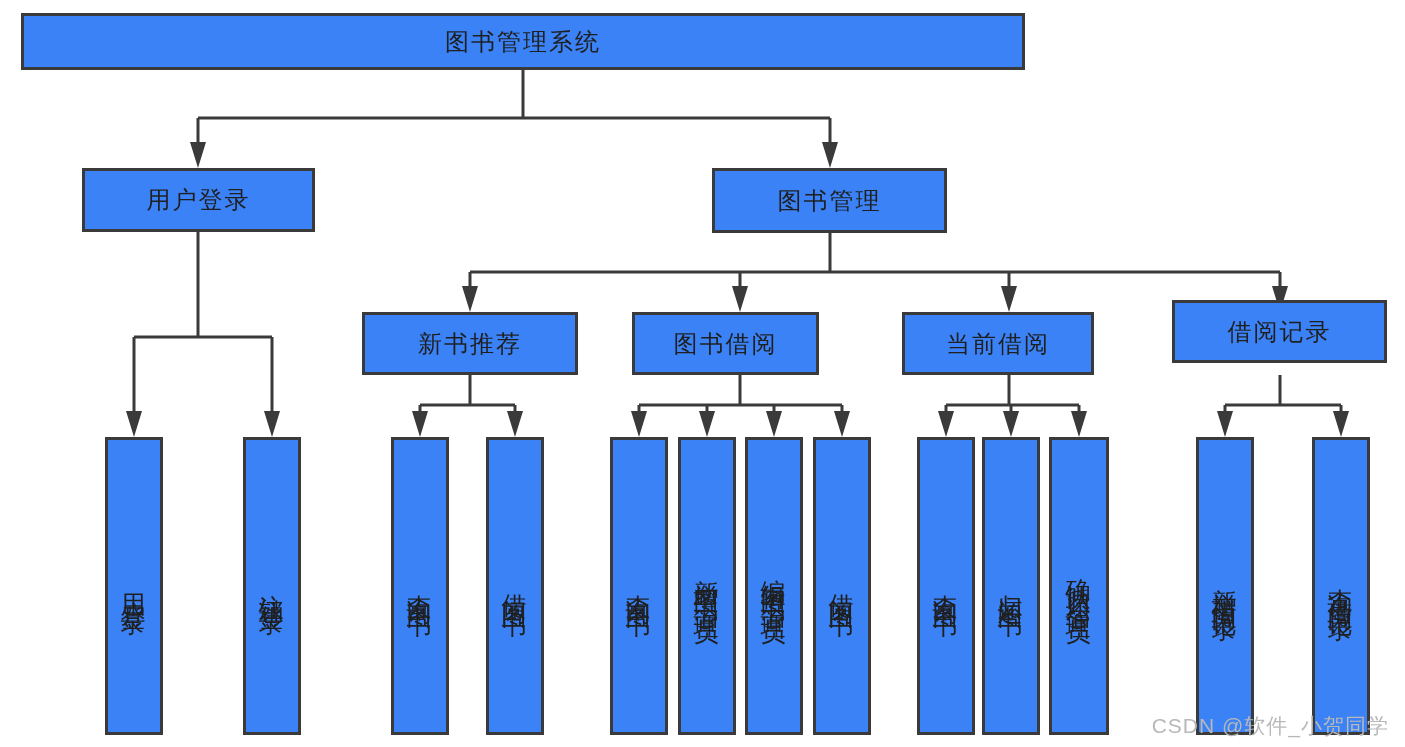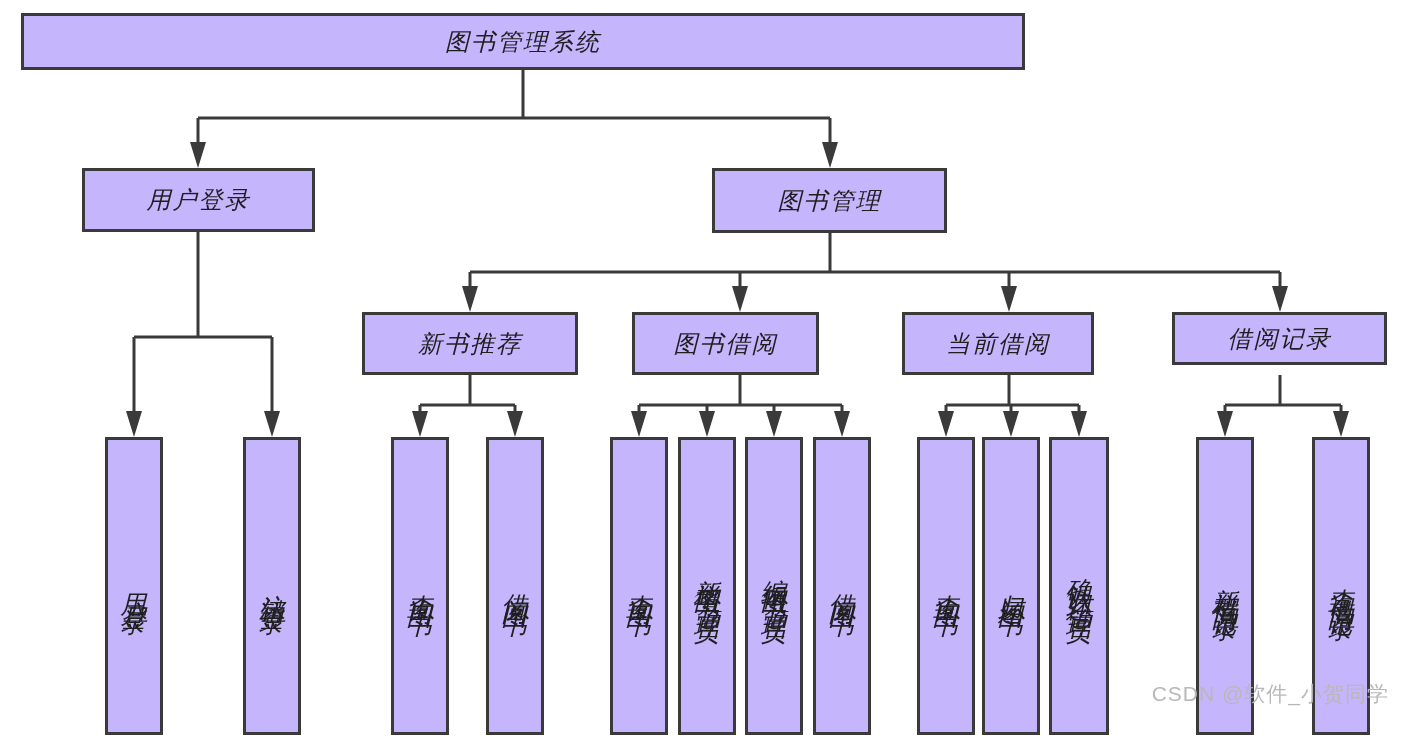--- a/index.html
+++ b/index.html
@@ -16,33 +16,33 @@
     background:var(--background);
     overflow:hidden;
   }
   .connectors{
     position:absolute;left:0;top:0;width:1405px;height:747px;
     pointer-events:none;z-index:0;
   }
   .node{
     position:absolute;box-sizing:border-box;
     border:3px solid var(--line);
-    background:#c4b5fd;
+    background:#3b82f6;
     display:flex;align-items:center;justify-content:center;
     font-size:24px;letter-spacing:2px;color:var(--text);
-    z-index:1;white-space:nowrap;font-style:italic;
+    z-index:1;white-space:nowrap;
   }
   .leaf{
     writing-mode:vertical-lr;
     text-orientation:mixed;
     font-size:25px;letter-spacing:6px;
     white-space:normal;
   }
   .watermark{
-    position:absolute;right:16px;top:680px;
+    position:absolute;right:16px;top:712px;
     font-size:21px;letter-spacing:1px;
     color:var(--watermark);z-index:2;
   }
 </style>
 </head>
 <body>
 
 <div class="canvas">
 
   <svg class="connectors" viewBox="0 0 1405 747" xmlns="http://www.w3.org/2000/svg">
@@ -69,21 +69,21 @@
   </svg>
 
   <div class="node" style="left:21px;top:13px;width:1004px;height:57px">图书管理系统</div>
 
   <div class="node" style="left:82px;top:168px;width:233px;height:64px">用户登录</div>
   <div class="node" style="left:712px;top:168px;width:235px;height:65px">图书管理</div>
 
   <div class="node" style="left:362px;top:312px;width:216px;height:63px">新书推荐</div>
   <div class="node" style="left:632px;top:312px;width:187px;height:63px">图书借阅</div>
   <div class="node" style="left:902px;top:312px;width:192px;height:63px">当前借阅</div>
-  <div class="node" style="left:1172px;top:312px;width:215px;height:53px">借阅记录</div>
+  <div class="node" style="left:1172px;top:300px;width:215px;height:63px">借阅记录</div>
 
   <div class="node leaf" style="left:105px;top:437px;width:58px;height:298px">用户登录</div>
   <div class="node leaf" style="left:243px;top:437px;width:58px;height:298px">注销登录</div>
 
   <div class="node leaf" style="left:391px;top:437px;width:58px;height:298px">查询图书</div>
   <div class="node leaf" style="left:486px;top:437px;width:58px;height:298px">借阅图书</div>
 
   <div class="node leaf" style="left:610px;top:437px;width:58px;height:298px">查询图书</div>
   <div class="node leaf" style="left:678px;top:437px;width:58px;height:298px">新增图书（管理员）</div>
   <div class="node leaf" style="left:745px;top:437px;width:58px;height:298px">编辑图书（管理员）</div>

